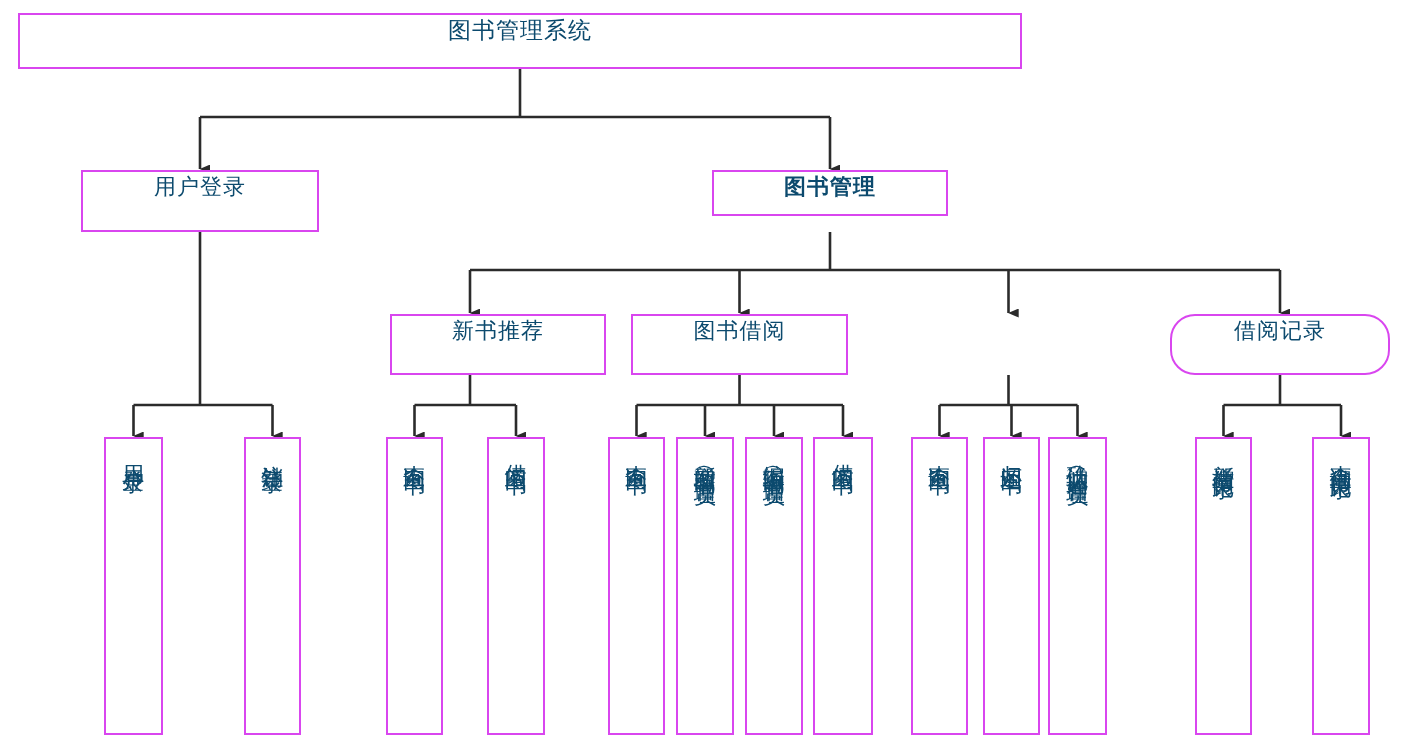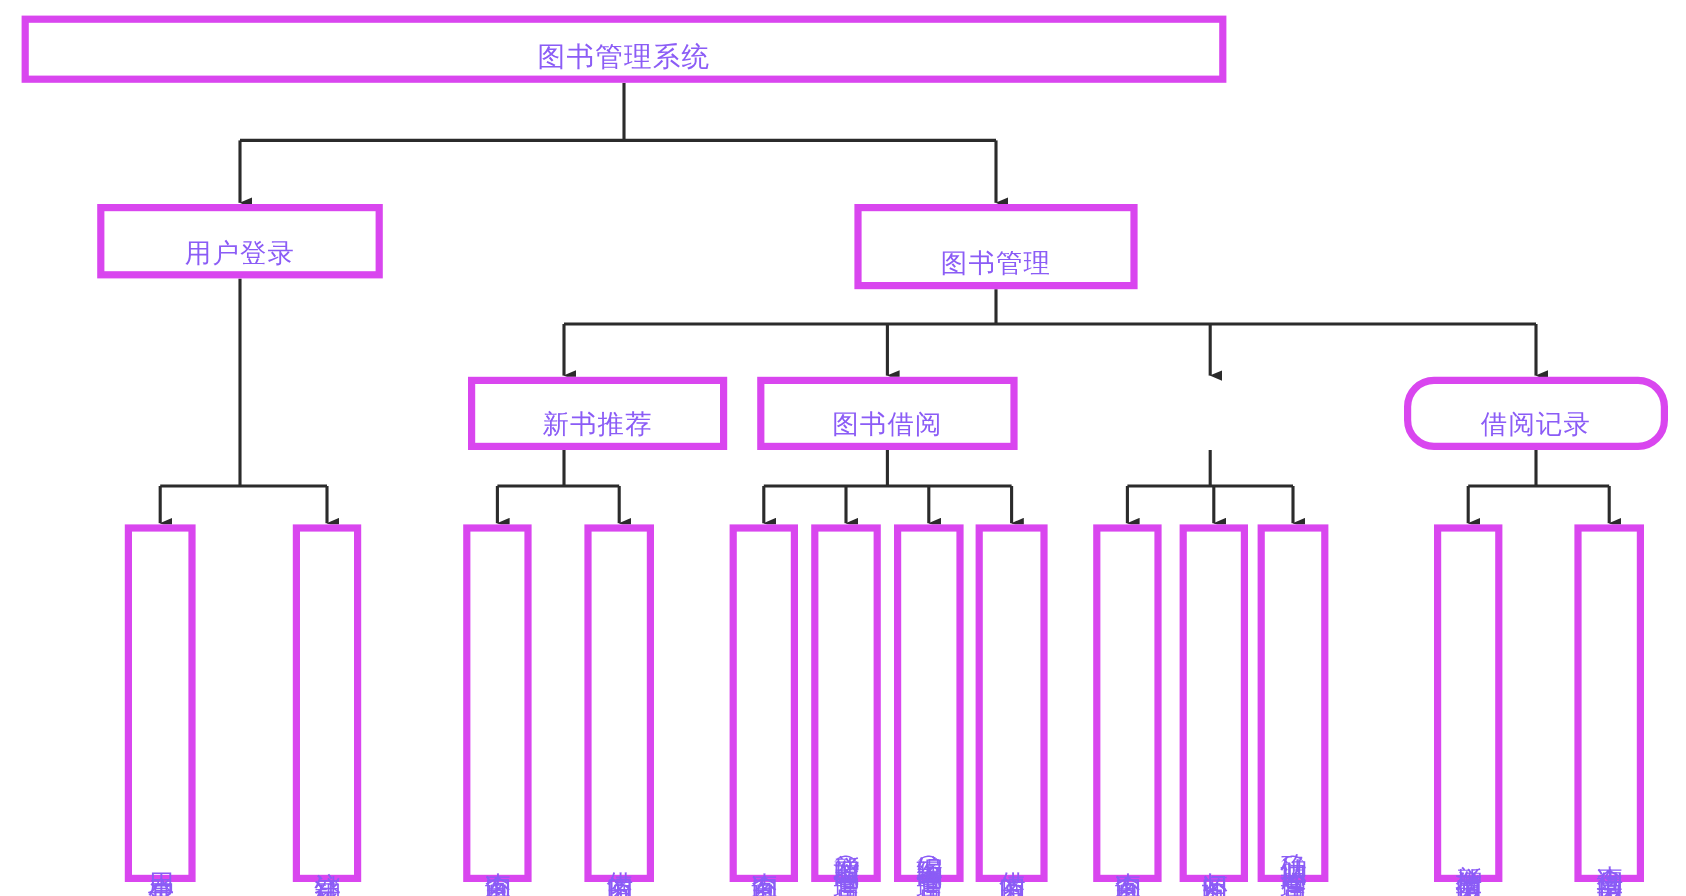--- a/index.html
+++ b/index.html
@@ -23,25 +23,25 @@
     left: 0;
     top: 0;
     width: 1405px;
     height: 747px;
     pointer-events: none;
   }
   .node {
     position: absolute;
     box-sizing: border-box;
     background: #ffffff;
-    border: 6px solid #d946ef;
+    border: 2px solid #d946ef;
     display: flex;
-    align-items: flex-end;
+    align-items: flex-start;
     justify-content: center;
-    color: #8b5cf6;
+    color: #0c4a6e;
   }
   .node.horiz {
     font-size: 22px;
     letter-spacing: 1px;
   }
   .node.vert {
     font-size: 22px;
     letter-spacing: 2px;
     padding: 8px 0;
   }
@@ -111,21 +111,21 @@
       </g>
   </svg>
 
   <div class="node horiz root" style="left: 18px; top: 13px; width: 1004px; height: 56px;">
       <span>图书管理系统</span>
     </div>
 
   <div class="node horiz" style="left: 81px; top: 170px; width: 238px; height: 62px;">
       <span>用户登录</span>
     </div>
-  <div class="node horiz" style="left: 712px; top: 170px; width: 236px; height: 71px;">
+  <div class="node horiz" style="left: 712px; top: 170px; width: 236px; height: 46px; font-weight: bold;">
       <span>图书管理</span>
     </div>
 
   <div class="node horiz" style="left: 362px; top: 314px; width: 216px; height: 61px; margin-left: 28px;">
       <span>新书推荐</span>
     </div>
   <div class="node horiz" style="left: 631px; top: 314px; width: 217px; height: 61px;">
       <span>图书借阅</span>
     </div>
   <div class="node horiz" style="left: 1170px; top: 314px; width: 220px; height: 61px; border-radius: 25px;">

